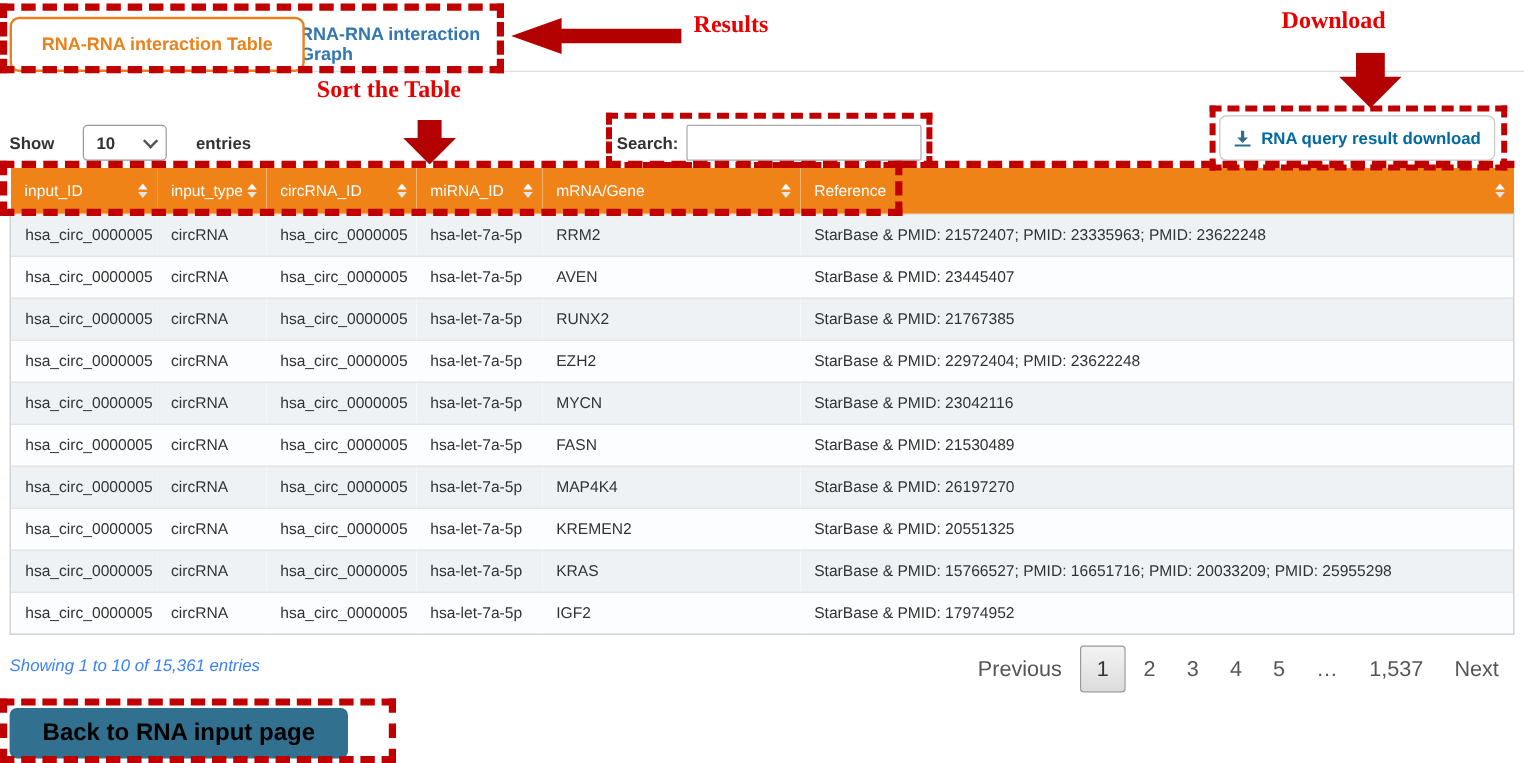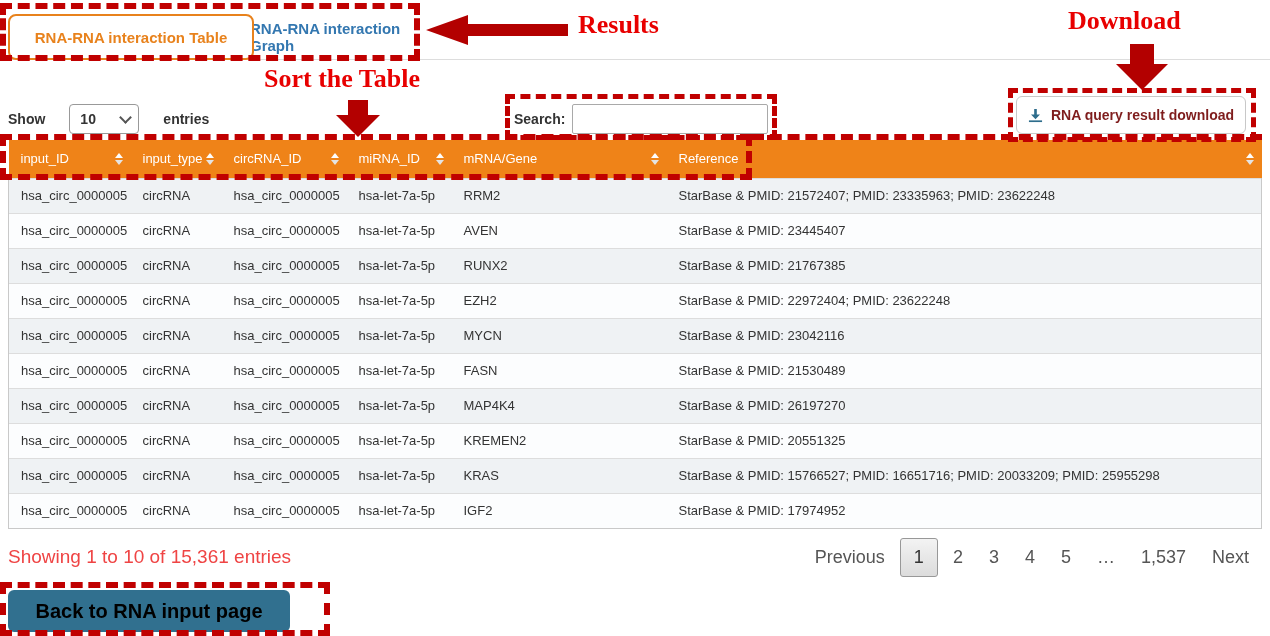--- a/index.html
+++ b/index.html
@@ -21,50 +21,50 @@
                 display:flex; align-items:center; justify-content:space-between; padding:0 8px 0 10px;
                 font-size:14px; font-weight:bold; cursor:pointer; }
   .chev { width:9px; height:9px; border-right:2px solid #555; border-bottom:2px solid #555;
           transform:rotate(45deg); margin-top:-4px; }
   .search-label { position:absolute; left:514px; top:111px; font-size:14px; font-weight:bold; }
   .search-input { position:absolute; left:572px; top:104px; width:196px; height:30px;
                   border:1px solid #a9a9a9; border-radius:2px; font-size:14px; padding:0 8px;
                   font-family:"Liberation Sans", sans-serif; }
   .dl-btn { position:absolute; left:1016px; top:96px; width:230px; height:38px; background:#fff;
             border:1px solid #c8c8c8; border-radius:6px; display:flex; align-items:center; justify-content:center;
-            gap:8px; color:#7f1d1d; font-size:14px; font-weight:bold; cursor:pointer; }
+            gap:8px; color:#0369a1; font-size:14px; font-weight:bold; cursor:pointer; }
   
   .dtable { position:absolute; left:8px; top:140px; width:1254px; border-collapse:collapse; table-layout:fixed; }
   .dtable th { background:#ef8318; color:#fff; font-size:13px; font-weight:normal; text-align:left;
                height:38px; padding:0 24px 0 12px; position:relative; cursor:pointer; white-space:nowrap; }
   .dtable td { font-size:13px; color:#333; height:35px; padding:0 10px 0 12px;
                border-top:1px solid #ddd; white-space:nowrap; overflow:hidden; }
   .dtable tbody tr:nth-child(odd) td { background:#eff2f4; }
   .dtable tbody tr:nth-child(even) td { background:#fcfdfe; }
   .dtable tbody td:first-child { border-left:1px solid #c9c9c9; }
   .dtable tbody td:last-child { border-right:1px solid #c9c9c9; }
   .dtable tbody tr:last-child td { border-bottom:1px solid #c9c9c9; }
   .sort { position:absolute; right:8px; top:50%; transform:translateY(-50%); display:flex; flex-direction:column; gap:2px; }
   .s-up { width:0; height:0; border-left:4px solid transparent; border-right:4px solid transparent; border-bottom:5px solid #fdfdfd; }
   .s-down { width:0; height:0; border-left:4px solid transparent; border-right:4px solid transparent; border-top:5px solid #e4e4e4; }
   
-  .summary { position:absolute; left:8px; top:546px; font-size:19px; color:#ef4444; }
+  .summary { position:absolute; left:8px; top:546px; font-size:14px; color:#3b82f6;font-style:italic; }
   .pagination { position:absolute; right:8px; top:538px; display:flex; align-items:flex-start; font-size:18px; color:#555; }
   .page-item { padding:9px 13px; cursor:pointer; color:#555; }
   .page-item.active { border:1px solid #989898; border-radius:3px; background:linear-gradient(#f3f3f3,#dcdcdc);
                       color:#333; padding:8px 13px; margin:0 2px; }
   .back-btn { position:absolute; left:8px; top:590px; width:282px; height:42px; background:#31708f; border:none;
               border-radius:6px; color:#000000; font-size:20px; font-weight:bold; display:flex; align-items:center;
               justify-content:center; cursor:pointer; font-family:"Liberation Sans", sans-serif; }
   
   .annot { position:absolute; pointer-events:none; z-index:20; }
   .annot-box { border:6px dashed #c00000; }
   .annot-box-thin { border:5px dashed #c00000; }
   .annot-topline { border-top:6px dashed #c00000; }
-  .annot-text { font-family:"Liberation Serif", serif; font-weight:bold; font-size:26px; color:#e80000; white-space:nowrap; }
+  .annot-text { font-family:"Liberation Serif", serif; font-weight:bold; font-size:20px; color:#e80000; white-space:nowrap; }
   .a-results-box { left:0; top:3px; width:420px; height:58px; }
   .a-results-arrow { left:426px; top:15px; }
   .a-results-text { left:578px; top:10px; }
   .a-sort-text { left:264px; top:64px; }
   .a-sort-arrow { left:336px; top:100px; }
   .a-search-box { left:505px; top:94px; width:272px; height:46px; }
   .a-dl-text { left:1068px; top:6px; }
   .a-dl-arrow { left:1116px; top:44px; }
   .a-dl-box { left:1008px; top:88px; width:248px; height:54px; }
   .a-head-box { left:0; top:134px; width:752px; height:46px; }

